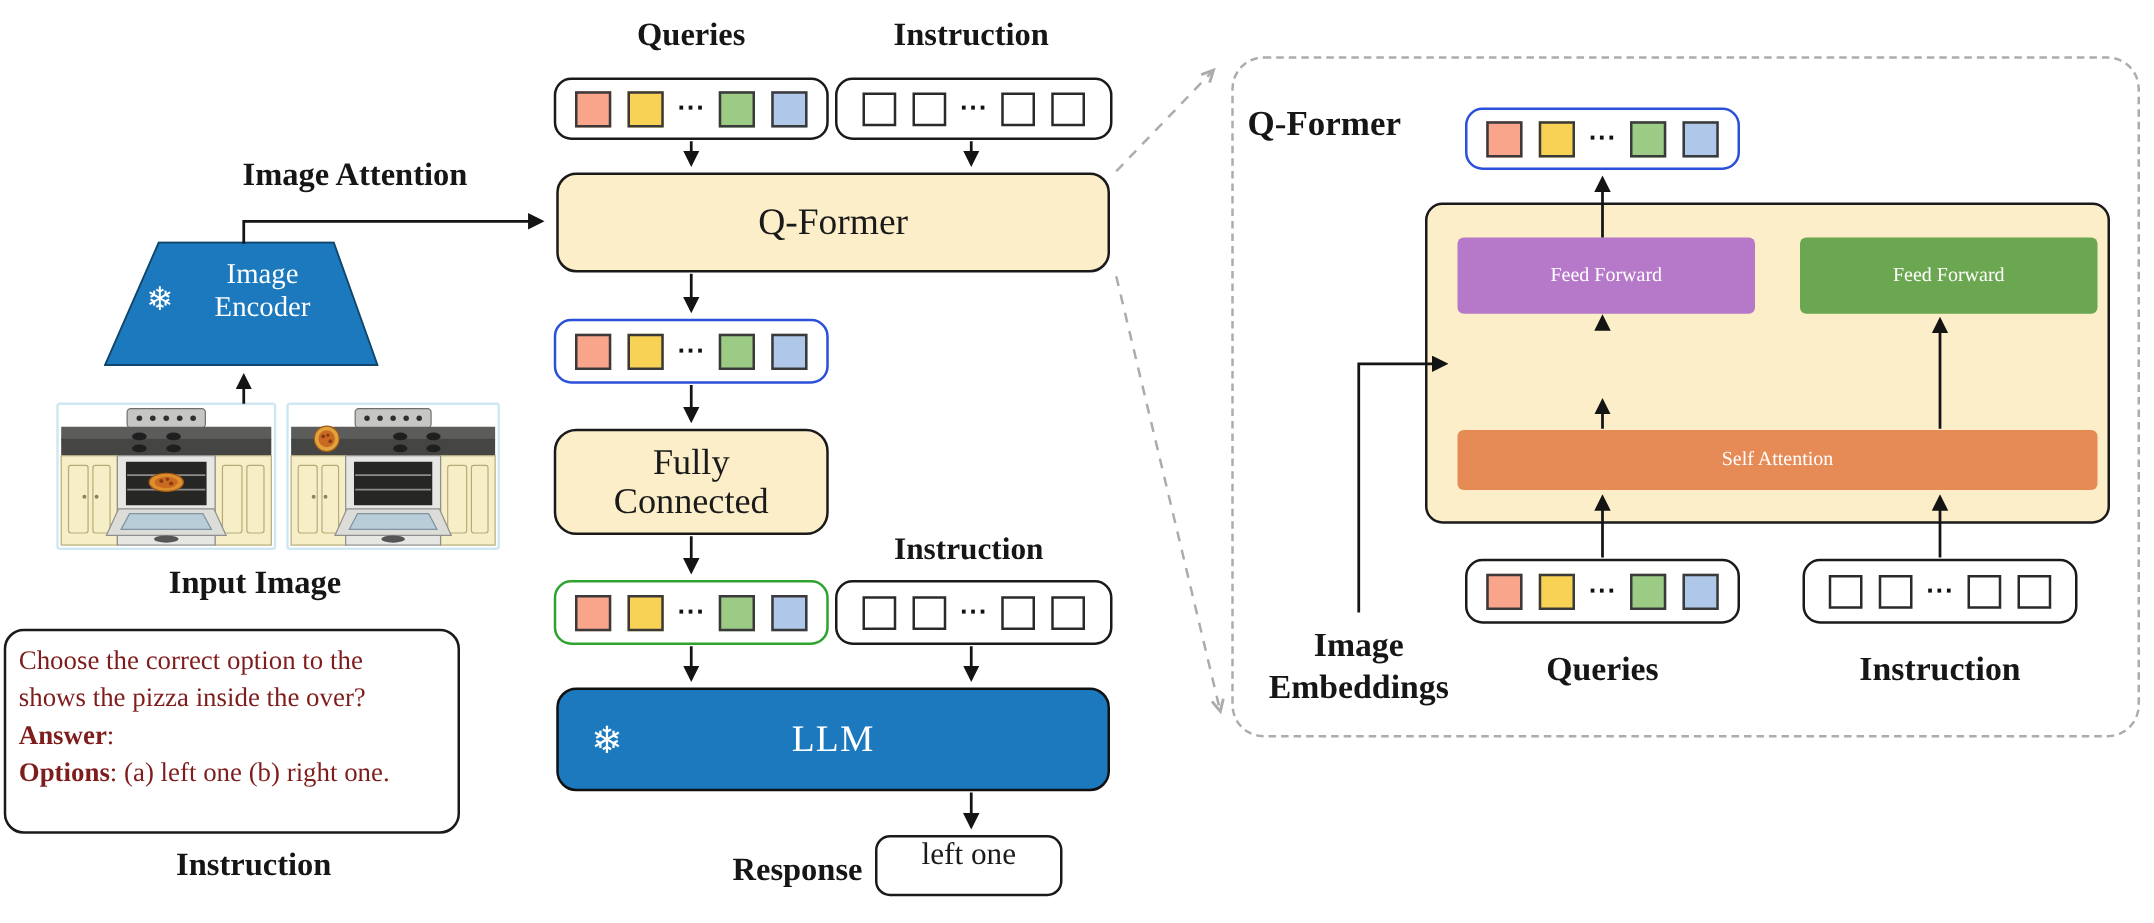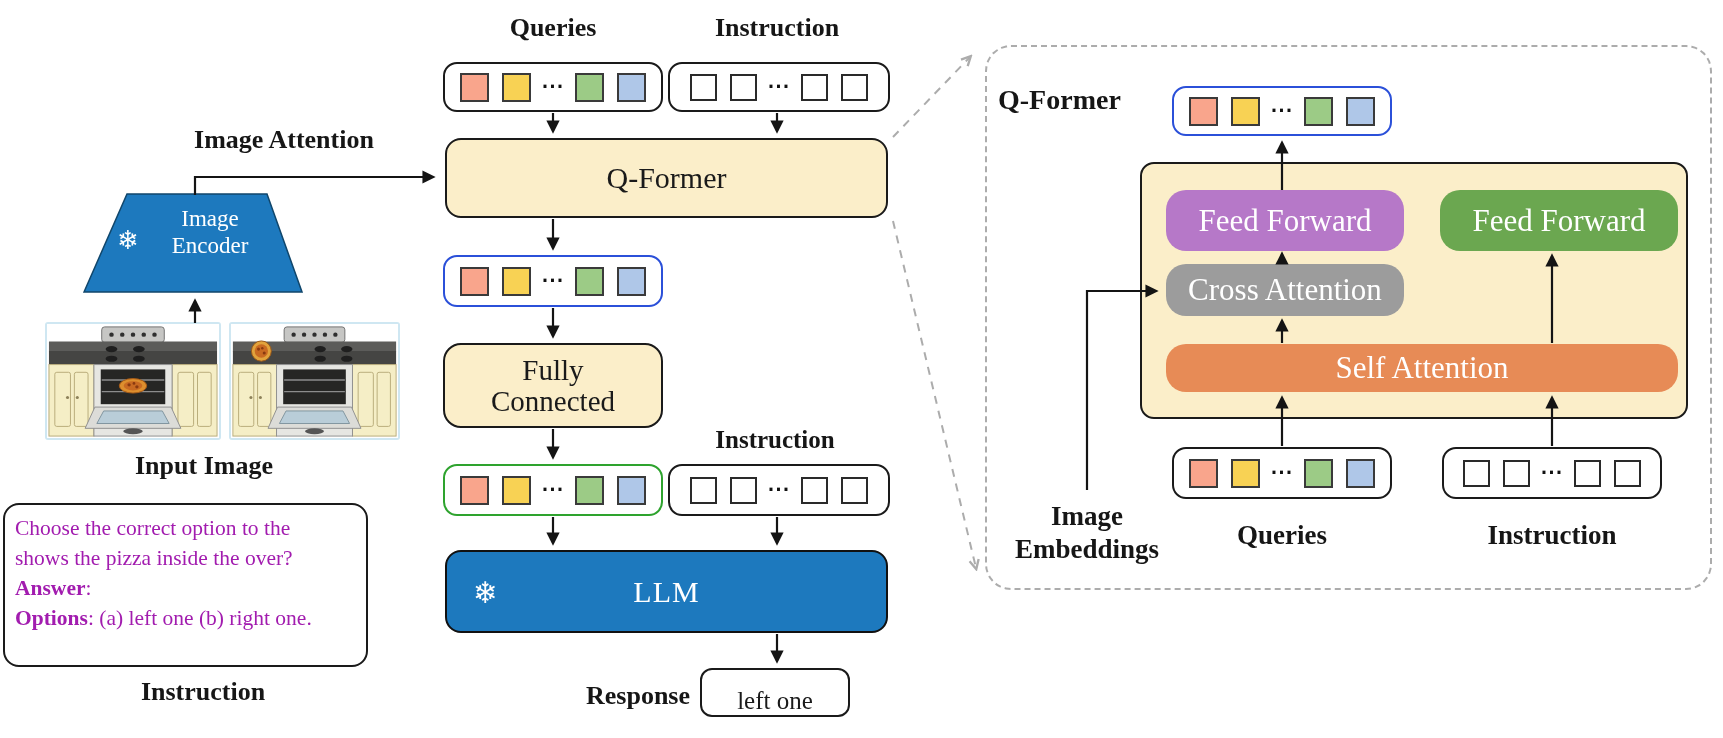--- a/index.html
+++ b/index.html
@@ -25,27 +25,27 @@
   .rowbox.blue{border:2.5px solid #2B50D9;}
   .rowbox.green{border:2.5px solid #2EA32E;}
   .tok{width:29px;height:29px;border:2px solid #3a3a3a;box-sizing:border-box;flex:0 0 auto;}
   .rowbox.instr .tok{width:27px;height:27px;border-color:#2a2a2a;}
   .dots{font-family:"DejaVu Sans",sans-serif;font-weight:700;font-size:17px;color:#111;
         letter-spacing:1px;margin:0 -2px;line-height:1;}
 
   
   .dashpanel{border:2px dashed #ACACAC;border-radius:26px;z-index:1;background:transparent;}
 
-  .attnbox{border-radius:20px;display:flex;align-items:center;justify-content:center;
-           color:#fff;z-index:7;font-size:31px;}
+  .attnbox{border-radius:5px;display:flex;align-items:center;justify-content:center;
+           color:#fff;z-index:7;font-size:16px;}
 
   .snow{font-family:"DejaVu Sans",sans-serif;color:#ffffff;line-height:1;}
 
   .instrbox{background:#fff;border:2px solid #1a1a1a;border-radius:16px;z-index:5;
-            font-size:21.5px;line-height:30px;padding:8px 10px;color:#a21caf;}
+            font-size:21.5px;line-height:30px;padding:8px 10px;color:#7f1d1d;}
   .instrbox p{margin:0;}
   .instrbox b{font-weight:700;}
 
   .ovenframe{border:2px solid #cfe7f2;border-radius:3px;background:#fff;z-index:5;}
 </style>
 </head>
 <body>
 
 <div id="canvas">
 
@@ -208,44 +208,41 @@
       <span class="tok" style="background: rgb(255, 255, 255);"></span>
     </div>
 
   <div class="abs bluebox" style="left:445px;top:550px;width:443px;height:83px;">
     <span class="abs snow" style="left:26px;top:26px;font-size:30px;">❄</span>
     <span class="serif" style="font-size:30px;letter-spacing:1px;">LLM</span>
   </div>
 
   <div class="abs lbl" style="left:535px;top:682px;width:155px;font-size:26px;text-align:right;">Response</div>
   <div class="abs" style="left:700px;top:668px;width:150px;height:49px;border:2px solid #1a1a1a;border-radius:12px;
-              display:flex;align-items:flex-end;justify-content:center;z-index:5;background:#fff;">
+              display:flex;align-items:flex-start;justify-content:center;z-index:5;background:#fff;">
     <span class="serif" style="font-size:25px;">left one</span>
   </div>
 
   <div class="abs lbl" style="left:998px;top:85px;width:160px;font-size:28px;text-align:left;">Q-Former</div>
 
   <div class="abs rowbox blue" style="left:1172px;top:86px;width:220px;height:50px;">
       <span class="tok" style="background: rgb(249, 165, 140);"></span>
       <span class="tok" style="background: rgb(248, 210, 84);"></span>
       <span class="dots">···</span>
       <span class="tok" style="background: rgb(156, 203, 134);"></span>
       <span class="tok" style="background: rgb(175, 199, 232);"></span>
     </div>
 
   <div class="abs ybox" style="left:1140px;top:162px;width:548px;height:257px;border-radius:14px;"></div>
 
   <div class="abs attnbox" style="left:1166px;top:190px;width:238px;height:61px;background:#B678C8;">
     <span>Feed Forward</span>
   </div>
   <div class="abs attnbox" style="left:1440px;top:190px;width:238px;height:61px;background:#6BA750;">
     <span>Feed Forward</span>
-  </div>
-  <div class="abs attnbox" style="left:1166px;top:264px;width:238px;height:52px;background:#9C9C9C;">
-    <span>Cross Attention</span>
   </div>
   <div class="abs attnbox" style="left:1166px;top:344px;width:512px;height:48px;background:#E78B56;">
     <span>Self Attention</span>
   </div>
 
   <div class="abs rowbox" style="left:1172px;top:447px;width:220px;height:52px;">
       <span class="tok" style="background: rgb(249, 165, 140);"></span>
       <span class="tok" style="background: rgb(248, 210, 84);"></span>
       <span class="dots">···</span>
       <span class="tok" style="background: rgb(156, 203, 134);"></span>

